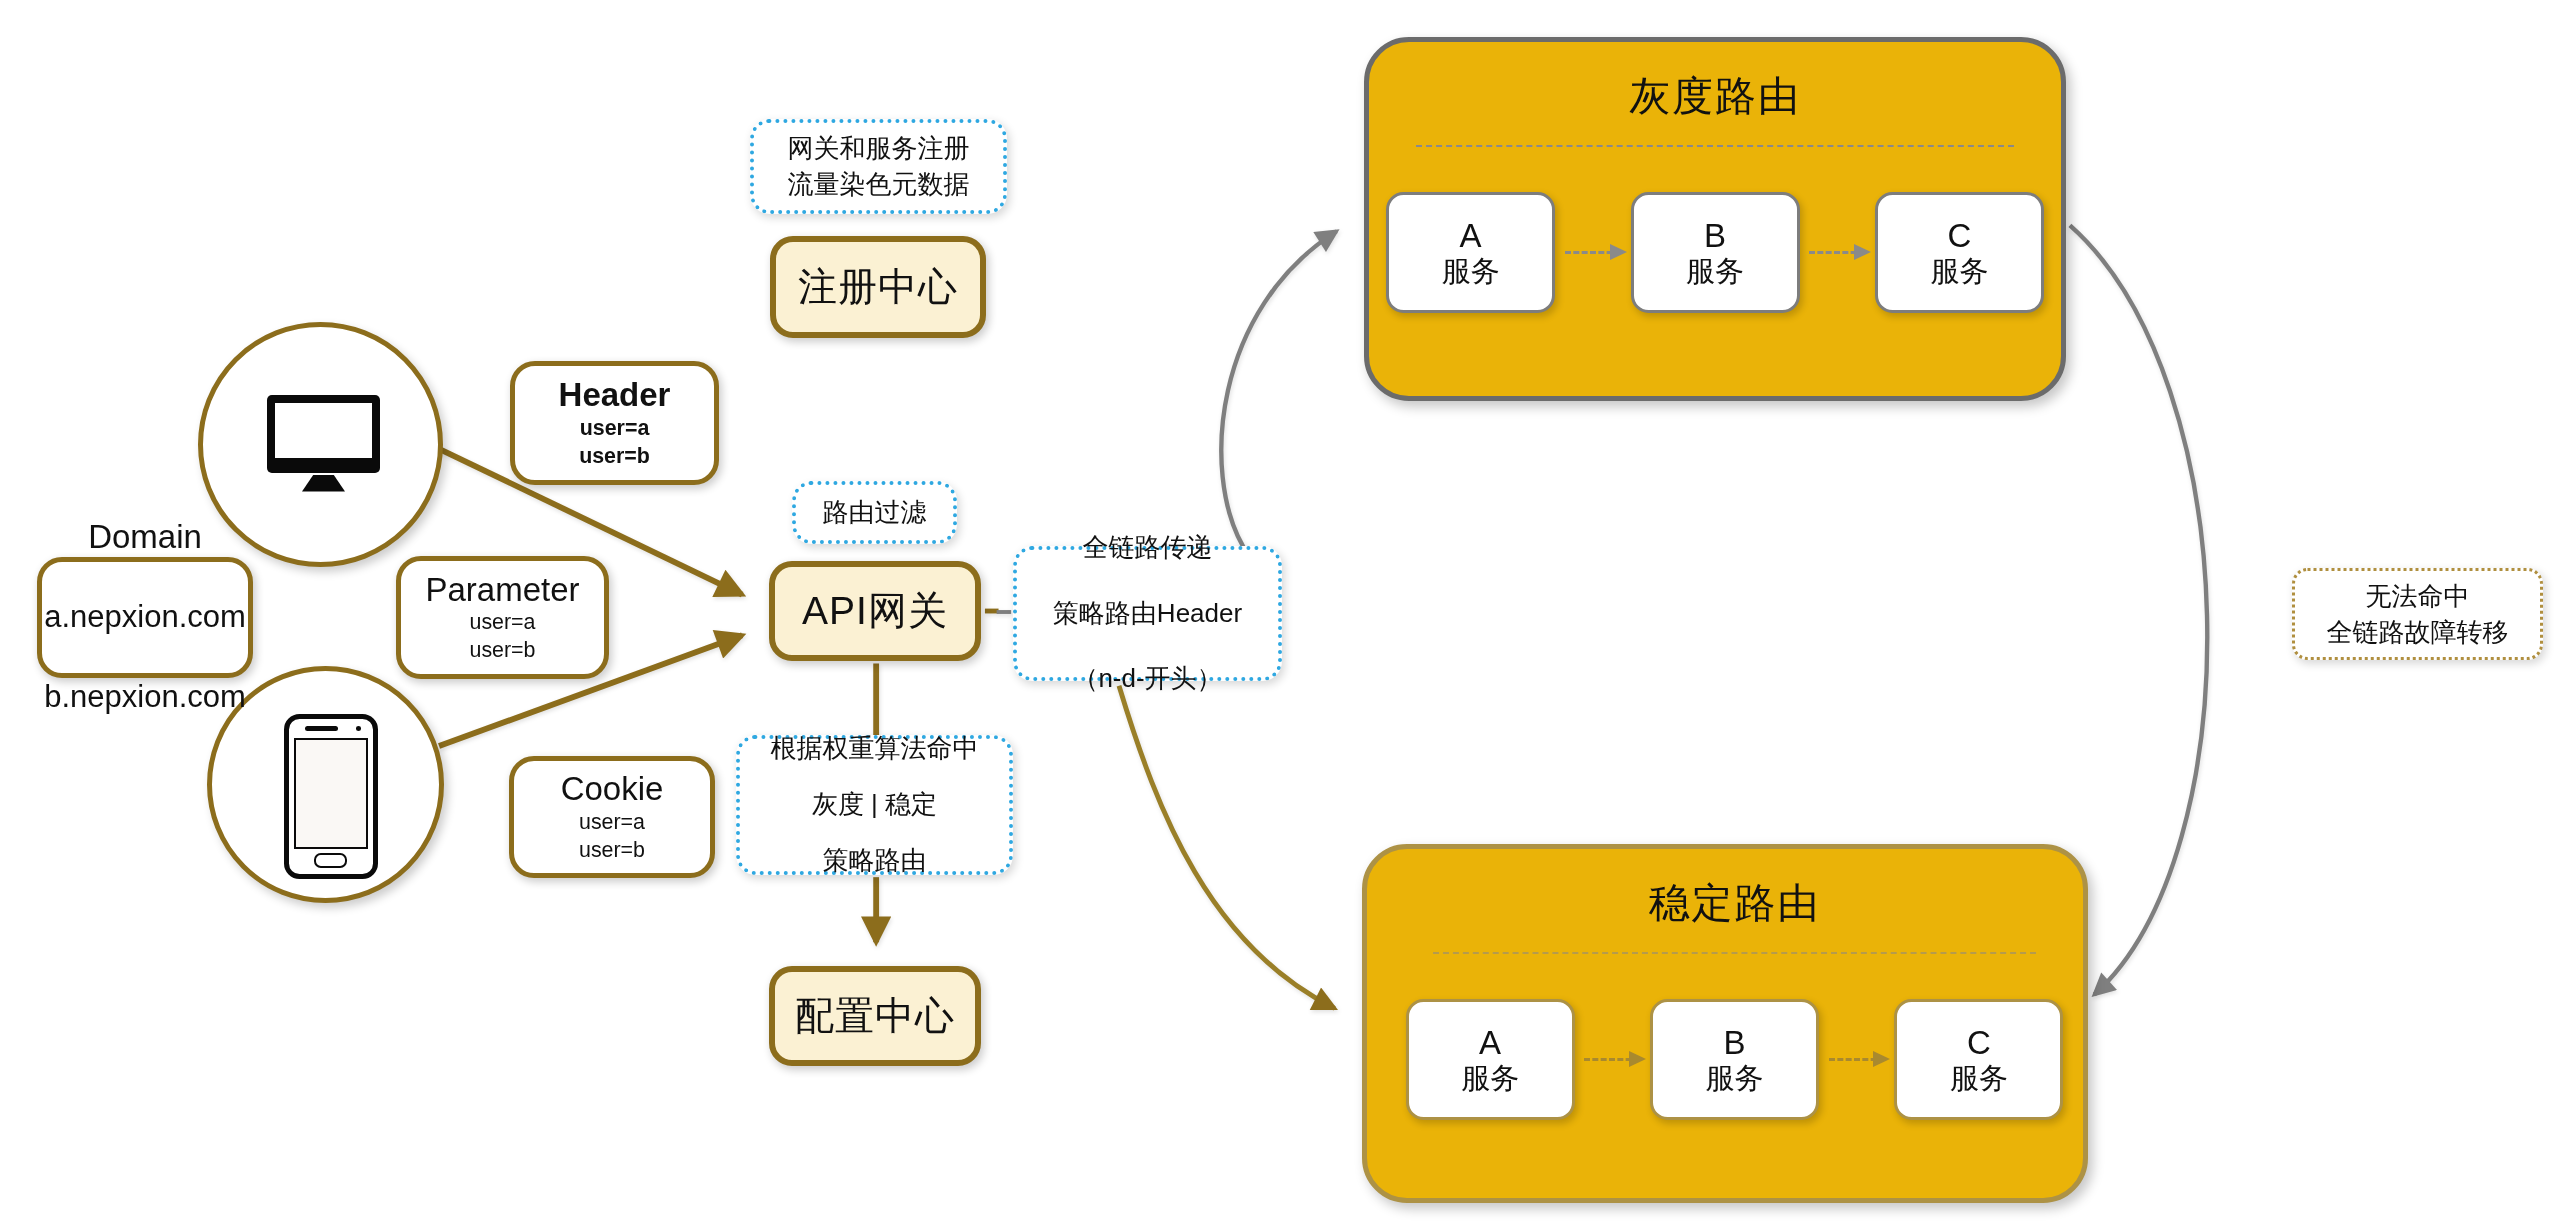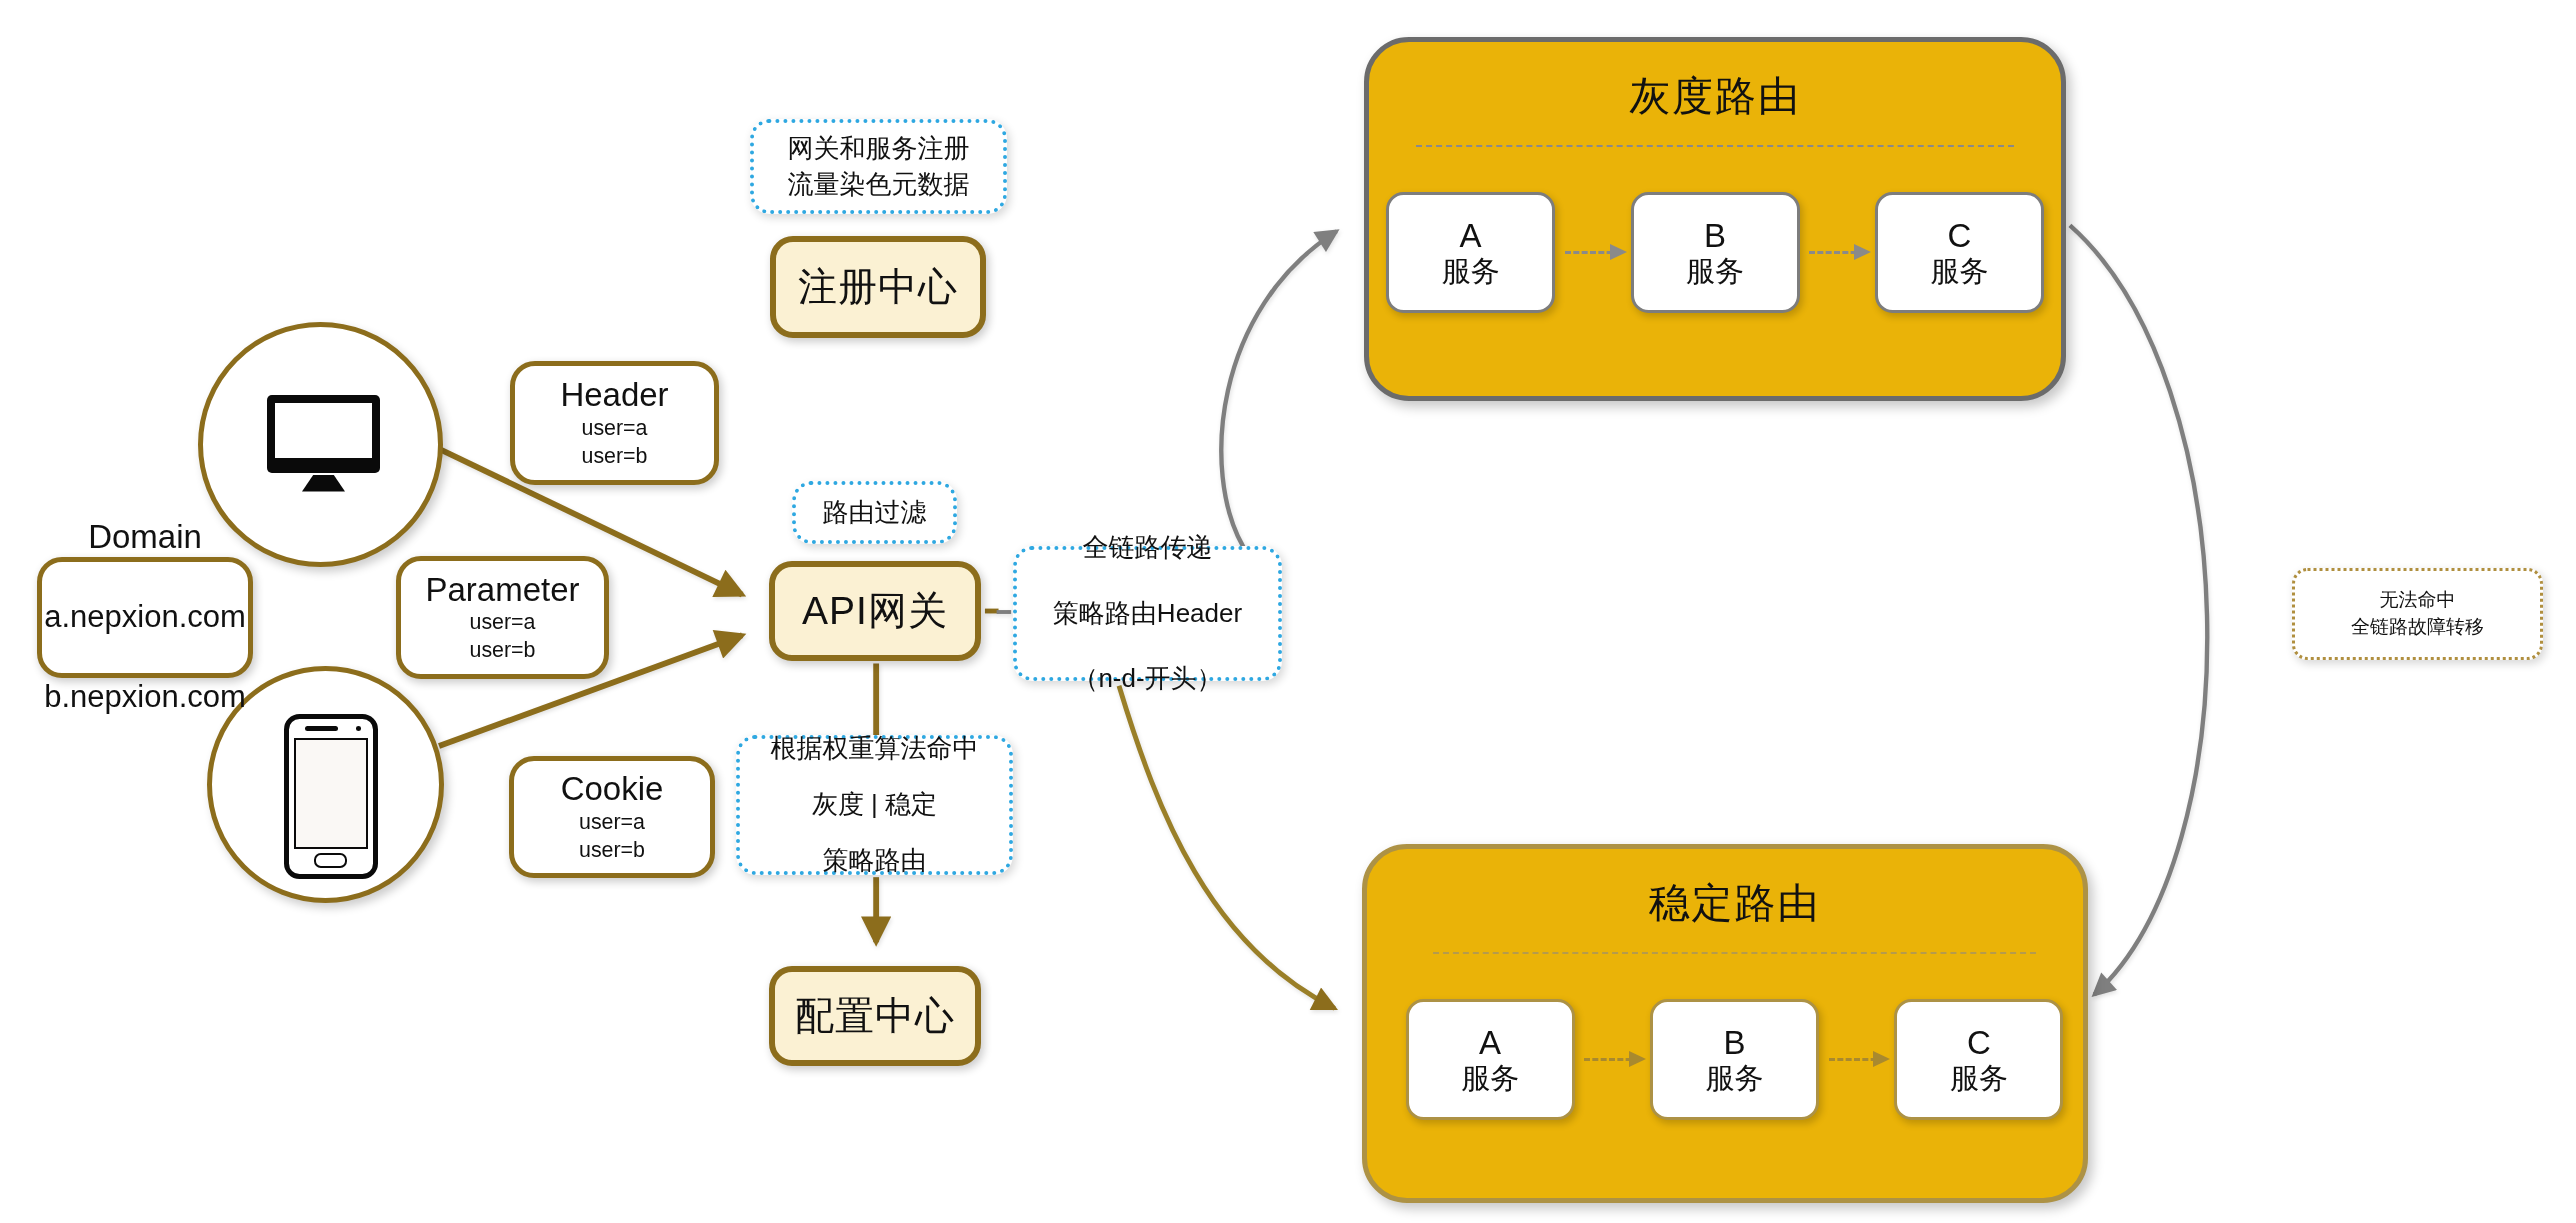--- a/index.html
+++ b/index.html
@@ -26,21 +26,21 @@
   .note-blue{
     background:#fff;border:4.9px dotted #2FA8E1;border-radius:19.4px;
     box-shadow:2.9px 3.9px 8.7px rgba(0,0,0,0.15);
     display:flex;flex-direction:column;align-items:center;justify-content:center;
     text-align:center;font-size:26px;line-height:1.38;
   }
   .note-tan{
     background:#fff;border:3.9px dotted #B08F3F;border-radius:15.5px;
     box-shadow:2.9px 3.9px 8.7px rgba(0,0,0,0.15);
     display:flex;flex-direction:column;align-items:center;justify-content:center;
-    text-align:center;font-size:19px;line-height:1.4;
+    text-align:center;font-size:26px;line-height:1.4;
   }
   .req-title{font-size:33px;line-height:1.2;}
   .req-sub{font-size:21.4px;line-height:1.3;}
   .domain-sub{font-size:31px;line-height:1.3;}
   
   .client-circle{
     background:#fff;border:5.8px solid #8C6D1C;border-radius:50%;
     box-shadow:3.9px 4.9px 9.7px rgba(0,0,0,0.20);
   }
   
@@ -134,21 +134,21 @@
     <div class="home"></div>
   </div>
 </div>
 
 <div class="abs gold-box" style="left:37px;top:557px;width:206px;height:111px;gap:40px;">
   <div class="req-title">Domain</div>
   <div class="domain-sub">a.nepxion.com</div>
   <div class="domain-sub">b.nepxion.com</div>
 </div>
 
-<div class="abs gold-box" style="left:510px;top:361px;width:199px;height:114px;">
+<div class="abs gold-box" style="left:510px;top:361px;width:199px;height:114px;font-weight:bold;">
   <div class="req-title">Header</div>
   <div class="req-sub">user=a</div>
   <div class="req-sub">user=b</div>
 </div>
 
 <div class="abs gold-box" style="left:396px;top:556px;width:203px;height:113px;">
   <div class="req-title">Parameter</div>
   <div class="req-sub">user=a</div>
   <div class="req-sub">user=b</div>
 </div>

